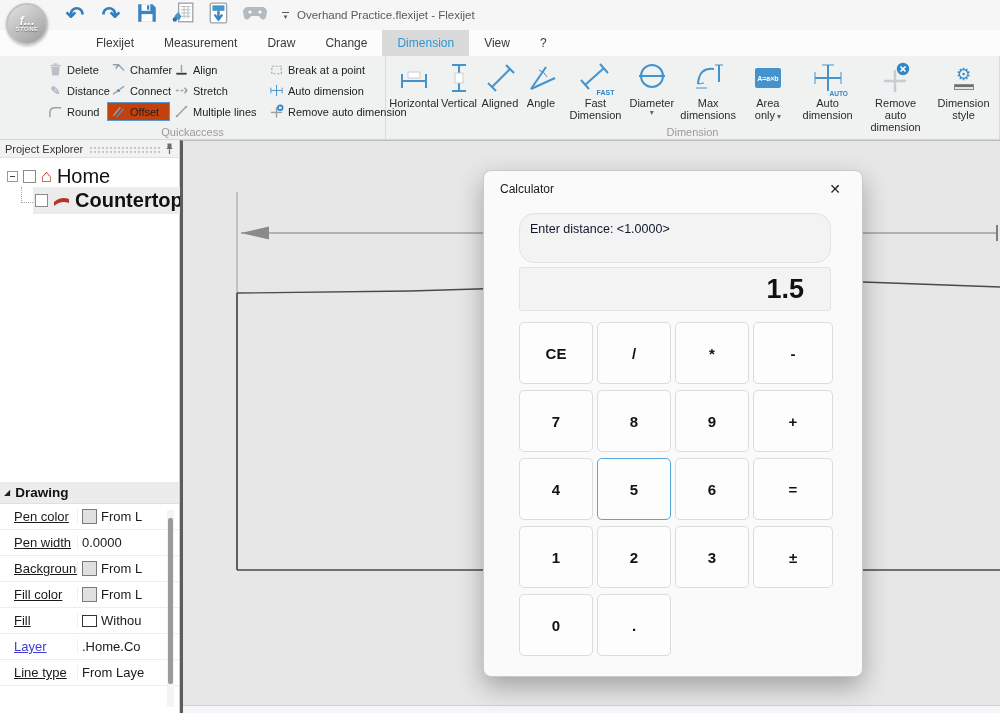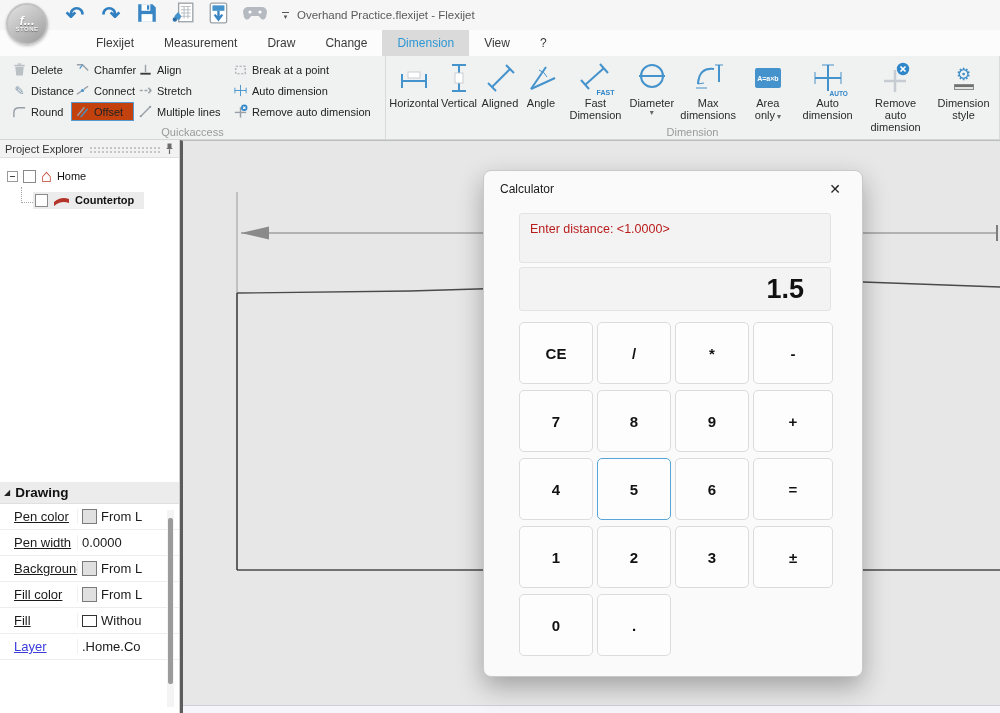--- a/index.html
+++ b/index.html
@@ -30,21 +30,21 @@
   .tab { padding:0 15px; font-size:12px; color:#3a3a3a; display:flex; align-items:center; cursor:default; }
   .tab.active { background:#dadada; color:#2e97d4; }
 
   
   .ribbon { height:84px; background:#f0f1f1; border-bottom:1px solid #d5d5d5; display:flex; position:relative; }
   .rgroup { position:relative; height:100%; }
   .rgroup .group-label { position:absolute; bottom:1px; left:0; right:0; text-align:center;
                          font-size:11px; color:#9a9a9a; }
   .rgroup.qa { width:386px; border-right:1px solid #dadada; }
   .qa-grid { display:grid; grid-template-columns:63px 63px 95px 157px; grid-auto-rows:21px;
-             padding:3px 0 0 8px; align-items:center; }
+             padding:3px 0 0 8px; align-items:center;margin-left:36px; }
   .qa-item { display:flex; align-items:center; gap:4px; height:19px; padding:0 3px; border:1px solid transparent; }
   .qa-item.selected { background:#c2410c; border:1px solid #5599d0; }
   .qa-label { font-size:11px; color:#222; white-space:nowrap; }
   .qa-ico { width:15px; height:15px; display:inline-flex; align-items:center; justify-content:center; flex:0 0 15px; }
   .qa-ico svg { width:15px; height:15px; }
   .pencil-glyph { font-size:12px; color:#7c93a8; }
 
   .rgroup.dim { flex:1; display:flex; align-items:flex-start; padding:2px 2px 0 4px; gap:1px;
                 border-right:1px solid #dadada; }
   .dim-item { display:flex; flex-direction:column; align-items:center; padding:1px 3px; min-width:40px; }
@@ -70,21 +70,21 @@
         background-image:radial-gradient(#c6c6c6 0.8px, transparent 0.9px); background-size:4px 4px; }
   .pin-ico svg { width:9px; height:12px; display:block; }
 
   .pe-tree { flex:1; background:#fff; padding-top:6px; }
   .tree-row { display:flex; align-items:center; }
   .row-home { margin-left:7px; height:24px; gap:5px; }
   .expander { width:11px; height:11px; border:1px solid #9a9a9a; background:#fff; position:relative; flex:0 0 11px; }
   .expander::after { content:""; position:absolute; left:2px; right:2px; top:4px; border-top:1px solid #444; }
   .cbox { width:13px; height:13px; border:1px solid #8a8a8a; background:#fff; flex:0 0 13px; }
   .home-glyph { font-size:18px; color:#c0392b; line-height:16px; }
-  .tree-label { font-size:11px; color:#111; }
+  .tree-label { font-size:20px; color:#111; }
   .row-ct { margin-left:21px; height:24px; }
   .ct-connector { width:12px; height:16px; border-left:1px dotted #a8a8a8; border-bottom:1px dotted #a8a8a8;
                   margin-top:-10px; flex:0 0 12px; }
   .ct-body { display:flex; align-items:center; gap:5px; background:#ececec; padding:2px 10px 2px 2px; }
   .ct-ico svg { width:17px; height:11px; display:block; }
   .tree-label.bold { font-weight:bold; }
 
   
   .props { height:231px; display:flex; flex-direction:column; }
   .props-table { position:relative; flex:1; background:#fff; overflow:hidden; }
@@ -112,22 +112,22 @@
              border-top:1px solid #cdd0da; }
 
   
   .dialog { position:absolute; left:483px; top:170px; width:380px; height:507px; background:#fafafa;
             border:1px solid #c9c9c9; border-radius:8px; box-shadow:0 10px 26px rgba(0,0,0,.3);
             z-index:10; }
   .dlg-title { height:36px; display:flex; align-items:center; padding:0 16px; }
   .dlg-title-text { font-size:12px; color:#1a1a1a; flex:1; }
   .dlg-close { font-size:14px; color:#222; width:22px; text-align:center; cursor:default; }
   .dlg-body { padding:6px 31px 0 35px; }
-  .prompt-box { height:50px; background:#f3f3f3; border:1px solid #e3e3e3; border-radius:3px;
-                padding:8px 10px; font-size:12.5px; color:#b91c1c; }
+  .prompt-box { height:50px; background:#f3f3f3; border:1px solid #e3e3e3; border-radius:15px;
+                padding:8px 10px; font-size:12.5px; color:#0f172a; }
   .display-box { height:44px; background:#f3f3f3; border:1px solid #e3e3e3; border-radius:3px;
                  margin-top:4px; display:flex; align-items:center; justify-content:flex-end;
                  padding-right:26px; font-size:27px; font-weight:bold; color:#111; }
   .keypad { margin-top:11px; display:grid; grid-template-columns:74px 74px 74px 80px;
             grid-auto-rows:62px; gap:6px 4px; }
   .key { background:#fdfdfd; border:1px solid #dcdcdc; border-radius:5px; font-family:"Liberation Sans",sans-serif;
          font-size:15px; font-weight:bold; color:#111; display:flex; align-items:center; justify-content:center; }
   .key.sel { border:1px solid #58a6d8; }
   .key.enter { grid-row:span 2; background:#dbeaf8; border:1px solid #66a9da; }
 
@@ -508,20 +508,26 @@
           <span class="prop-label">Fill</span>
           <span class="prop-val">
               <span class="swatch white"></span>
               <span>Withou</span>
             </span>
         </div>
         <div class="prop-row">
           <span class="prop-label link">Layer</span>
           <span class="prop-val">
               <span>.Home.Co</span>
+            </span>
+        </div>
+        <div class="prop-row">
+          <span class="prop-label">Line type</span>
+          <span class="prop-val">
+              <span>From Laye</span>
             </span>
         </div>
         <div class="props-scroll-track"></div>
         <div class="props-scroll-thumb"></div>
       </div>
     </div>
   </div>
 
   <div class="canvas">
     <svg class="draw" width="817" height="564" viewBox="0 0 817 564">

